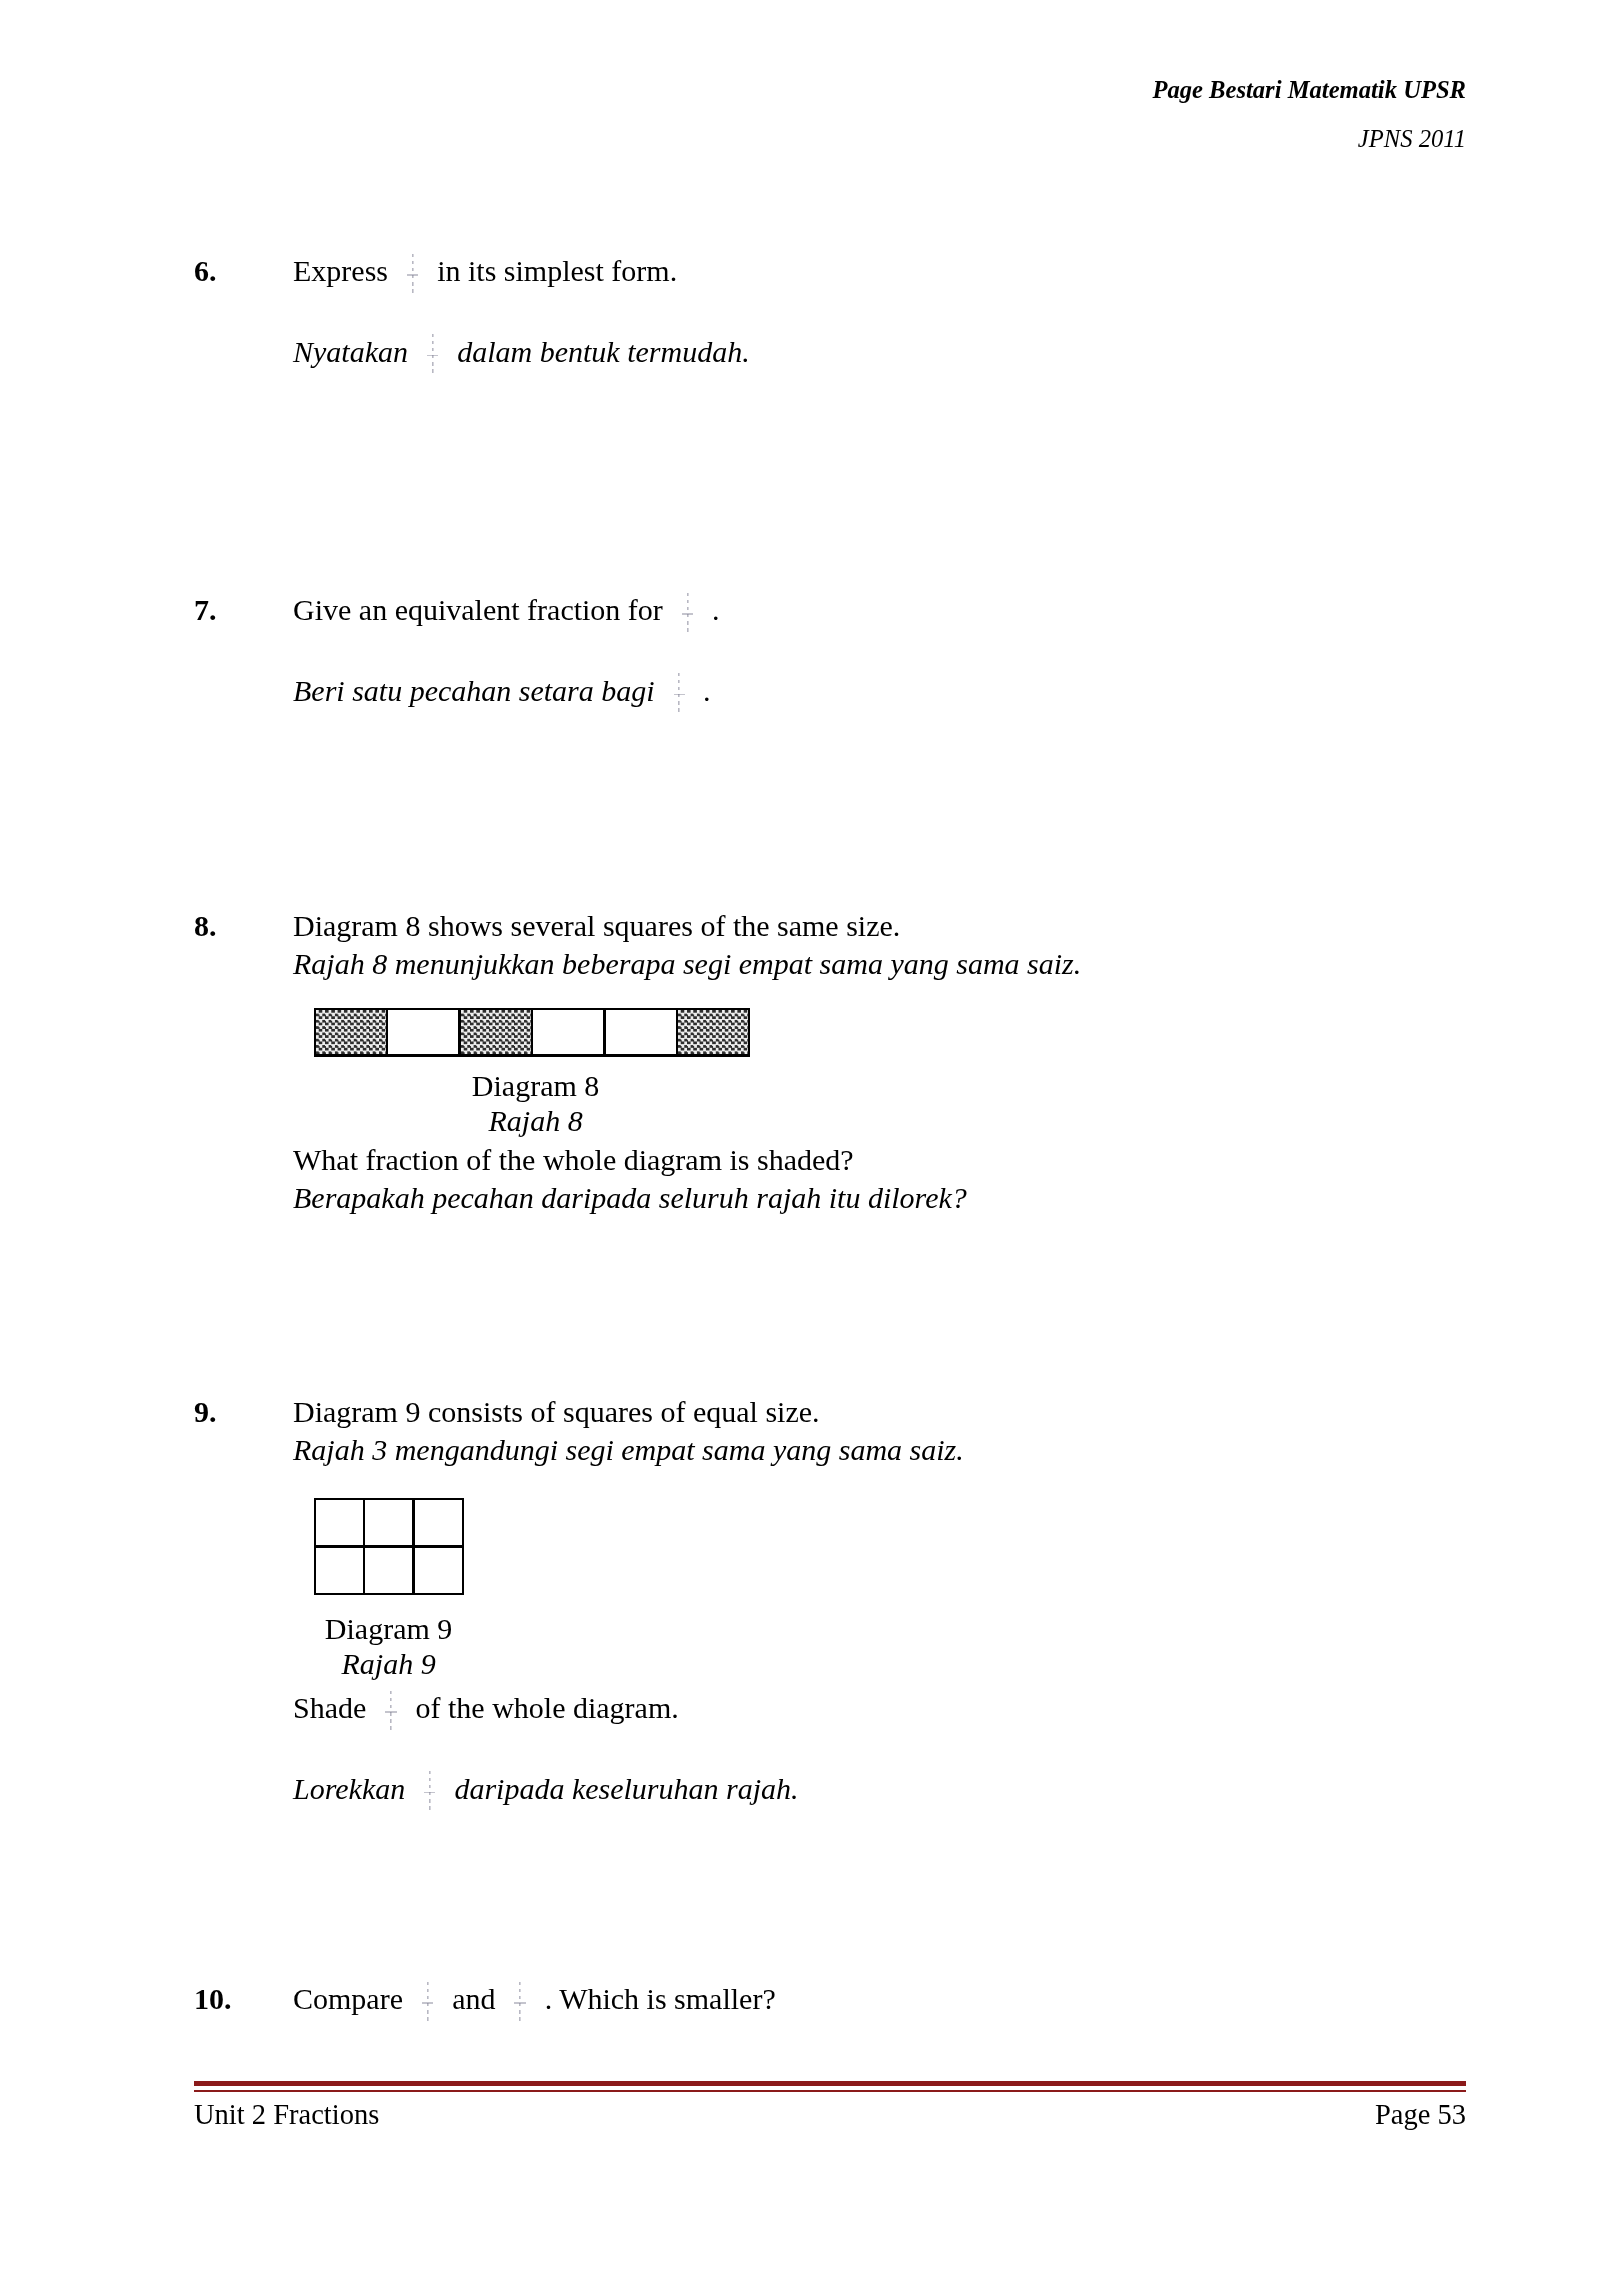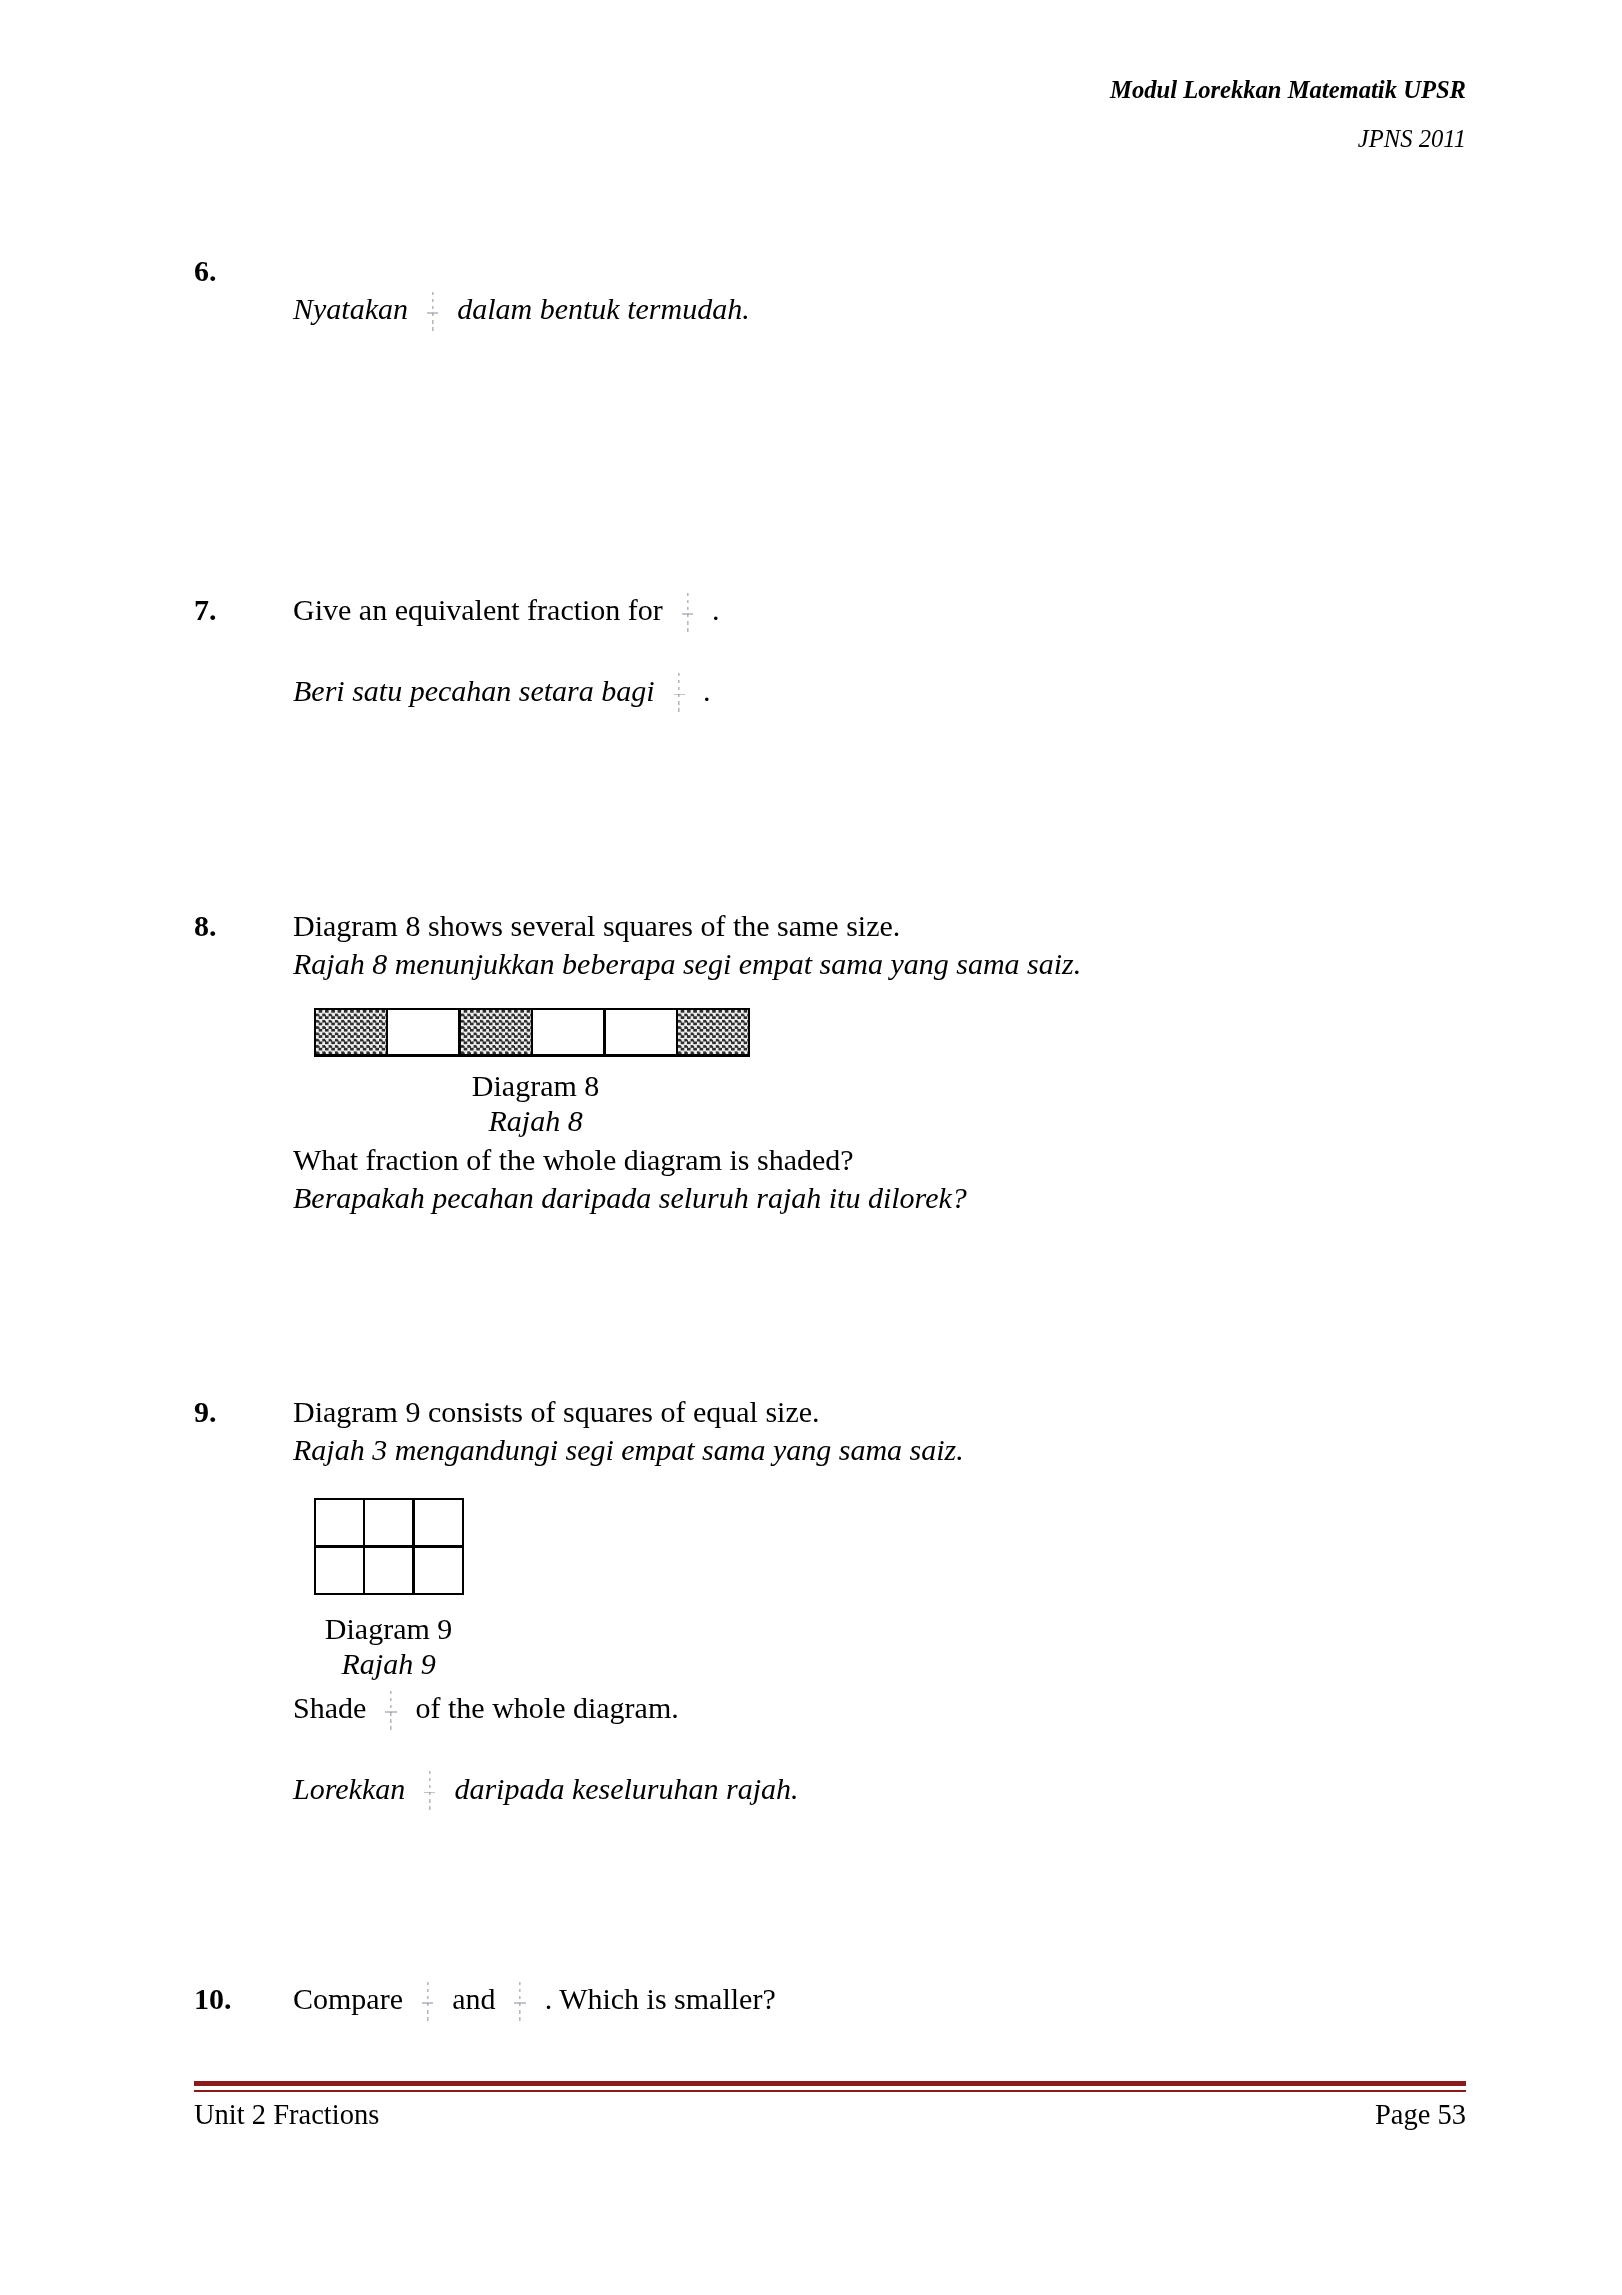--- a/index.html
+++ b/index.html
@@ -67,27 +67,28 @@
     display:flex; justify-content:space-between;
     font-size:28.5px; line-height:38px;align-items:center;
   }
 </style>
 </head>
 <body>
 
 <div class="page">
 
   <div class="doc-header">
-    <div class="hl1">Modul Lorekkan Matematik UPSR</div>
+    <div class="hl1">Page Bestari Matematik UPSR</div>
     <div class="hl2">JPNS 2011</div>
   </div>
 
   <section class="q" style="top:252px">
     <span class="qnum">6.</span>
     <div class="qbody">
+      <p class="line"><span>Express</span><span class="frac"></span><span>in its simplest form.</span></p>
       <p class="line it gap"><span>Nyatakan</span><span class="frac"></span><span>dalam bentuk termudah.</span></p>
     </div>
   </section>
 
   <section class="q" style="top:591px">
     <span class="qnum">7.</span>
     <div class="qbody">
       <p class="line"><span>Give an equivalent fraction for</span><span class="frac"></span><span>.</span></p>
       <p class="line it gap"><span>Beri satu pecahan setara bagi</span><span class="frac"></span><span>.</span></p>
     </div>

